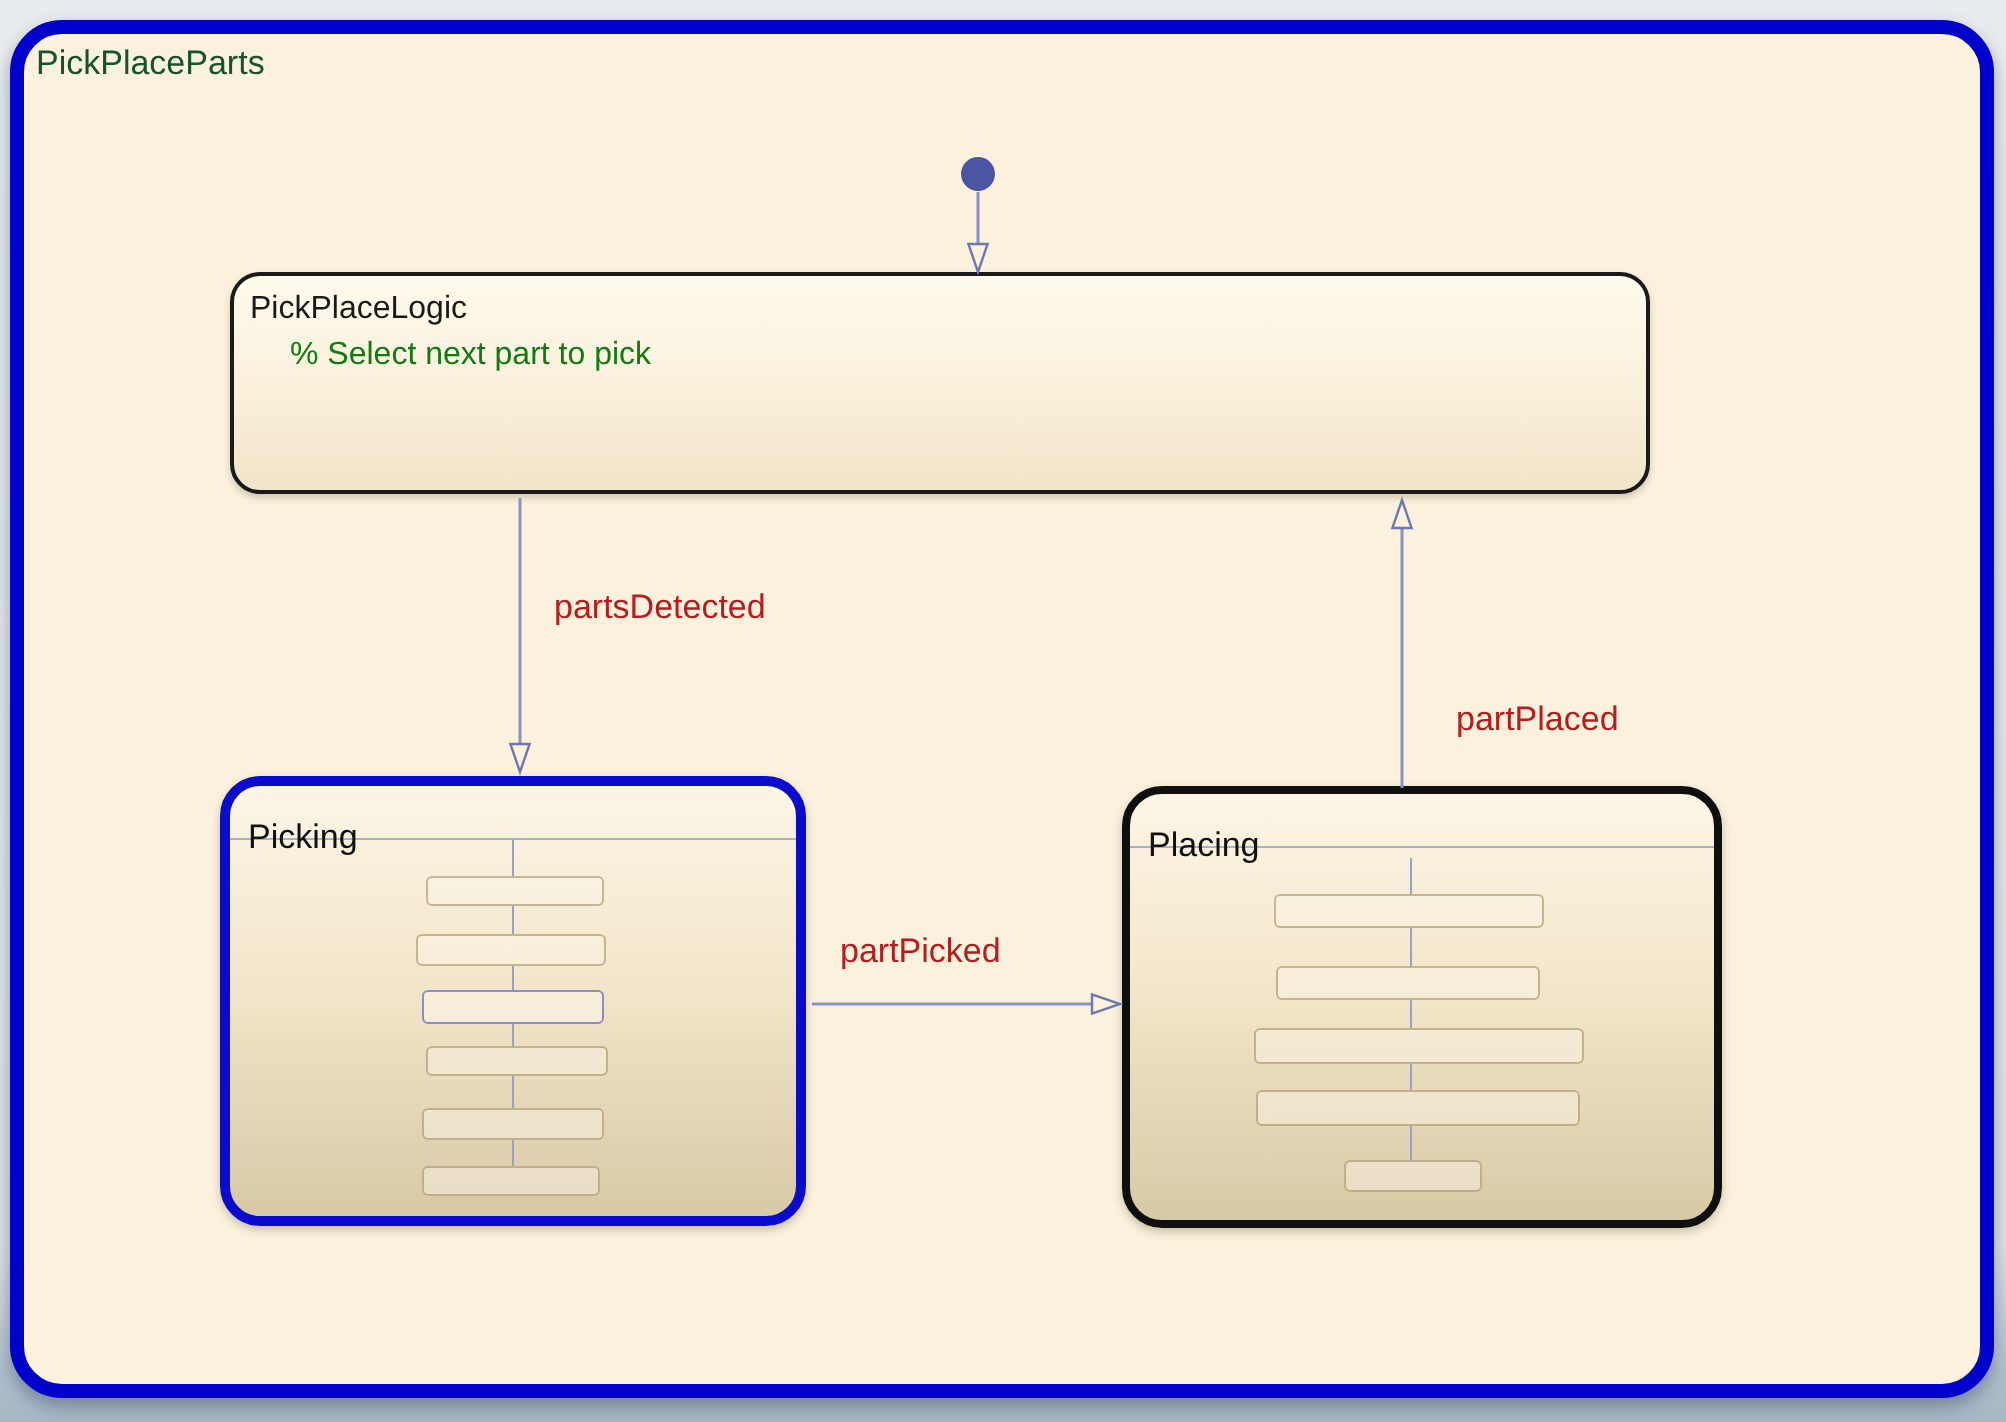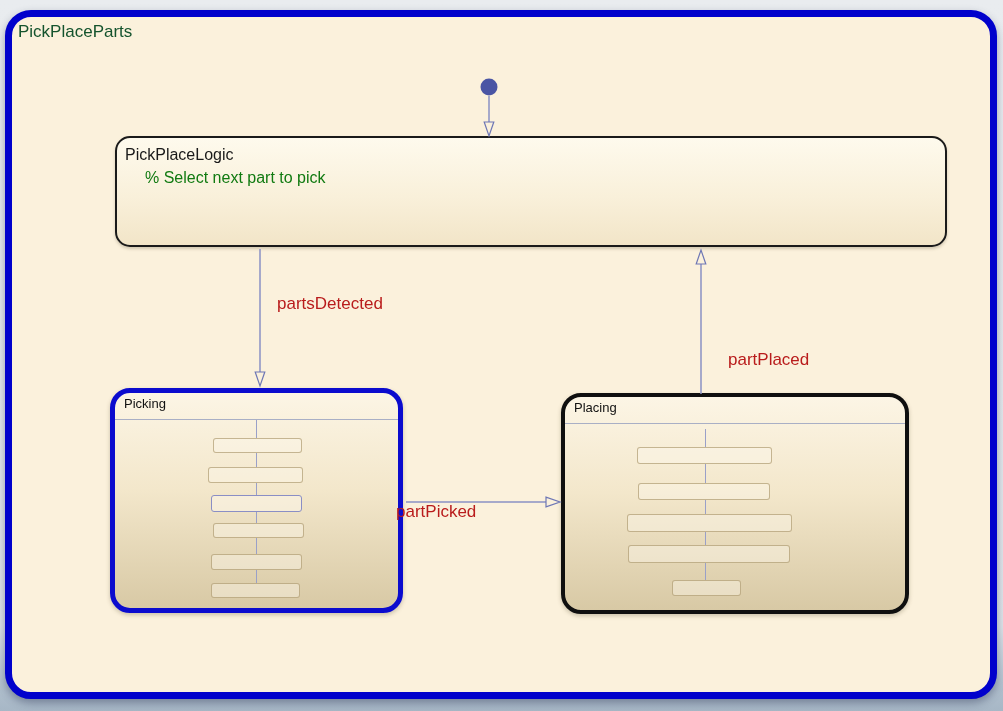--- a/index.html
+++ b/index.html
@@ -18,49 +18,49 @@
     box-shadow:0 4px 9px rgba(50,60,90,.45);
   }
   .frame-title{
     position:absolute;left:18px;top:22px;
     font-size:17px;color:#14532d;white-space:nowrap;
   }
 
   
   .state{position:absolute;box-sizing:border-box;}
   .state--logic{
-    left:115px;top:136px;width:832px;height:111px;
+    left:115px;top:136px;width:710px;height:111px;
     border:2px solid #1A1A1A;border-radius:15px;
     background:linear-gradient(180deg,#FEFAED 0%,#F9F0DA 55%,#F2E5C8 100%);
     box-shadow:0 2px 3px rgba(90,80,50,.25);
   }
   .state--logic .body{
     position:absolute;left:8px;top:5px;right:8px;
     font-size:16px;line-height:23px;color:#1A1A1A;white-space:nowrap;
   }
   .line-comment{color:#117A11;margin-left:20px;}
 
   .state--picking{
     left:110px;top:388px;width:293px;height:225px;
     border:5px solid #0B0BCE;border-radius:20px;
     background:linear-gradient(180deg,#FCF5E5 0%,#F3E7CB 45%,#D8C9A5 100%);
     box-shadow:0 2px 4px rgba(90,80,50,.3);
   }
   .state--placing{
-    left:561px;top:393px;width:348px;height:221px;
+    left:561px;top:393px;width:300px;height:221px;
     border:4px solid #0F0F0F;border-radius:20px;
     background:linear-gradient(180deg,#FCF5E5 0%,#F3E7CB 45%,#D8C9A5 100%);
     box-shadow:0 2px 4px rgba(90,80,50,.3);
   }
   .state-title-row{
     position:absolute;left:0;top:0;right:0;height:26px;
     border-bottom:1px solid #A9AFC5;
   }
   .state-title{
-    position:absolute;left:9px;top:3px;font-size:13px;color:#111;white-space:nowrap;
+    position:absolute;left:9px;top:16px;font-size:17px;color:#111;white-space:nowrap;
   }
 
   
   .mini-box{
     position:absolute;box-sizing:border-box;
     background:rgba(253,248,235,.42);
     border:1px solid rgba(168,148,103,.65);
     border-radius:3px;
   }
   .mini-box--selected{
@@ -137,16 +137,16 @@
     <polygon points="255.2,372 264.8,372 260,386" fill="#FBF1DC" stroke="#6E77B5" stroke-width="1.2"></polygon>
 
     <line x1="406" y1="502" x2="546" y2="502" stroke="#8A91C5" stroke-width="1.5"></line>
     <polygon points="546,497.2 546,506.8 560,502" fill="#FBF1DC" stroke="#6E77B5" stroke-width="1.2"></polygon>
 
     <line x1="701" y1="394" x2="701" y2="264" stroke="#8A91C5" stroke-width="1.5"></line>
     <polygon points="696.2,264 705.8,264 701,250" fill="#FBF1DC" stroke="#6E77B5" stroke-width="1.2"></polygon>
   </svg>
 
   <div class="t-label" style="left:277px;top:294px;">partsDetected</div>
-  <div class="t-label" style="left:396px;top:466px;margin-top:36px;">partPicked</div>
+  <div class="t-label" style="left:420px;top:466px;">partPicked</div>
   <div class="t-label" style="left:728px;top:302px;margin-top:48px;">partPlaced</div>
 
 </div>
 
 </body></html>

